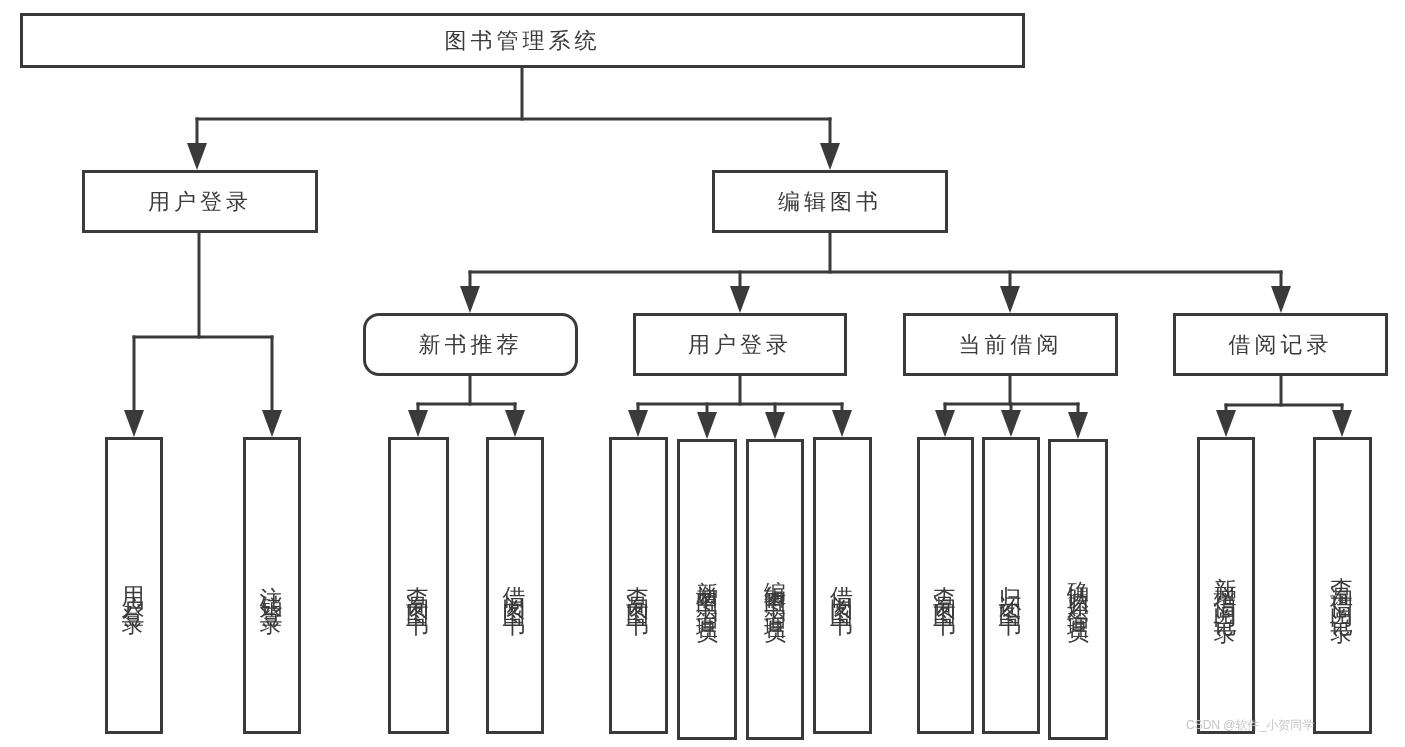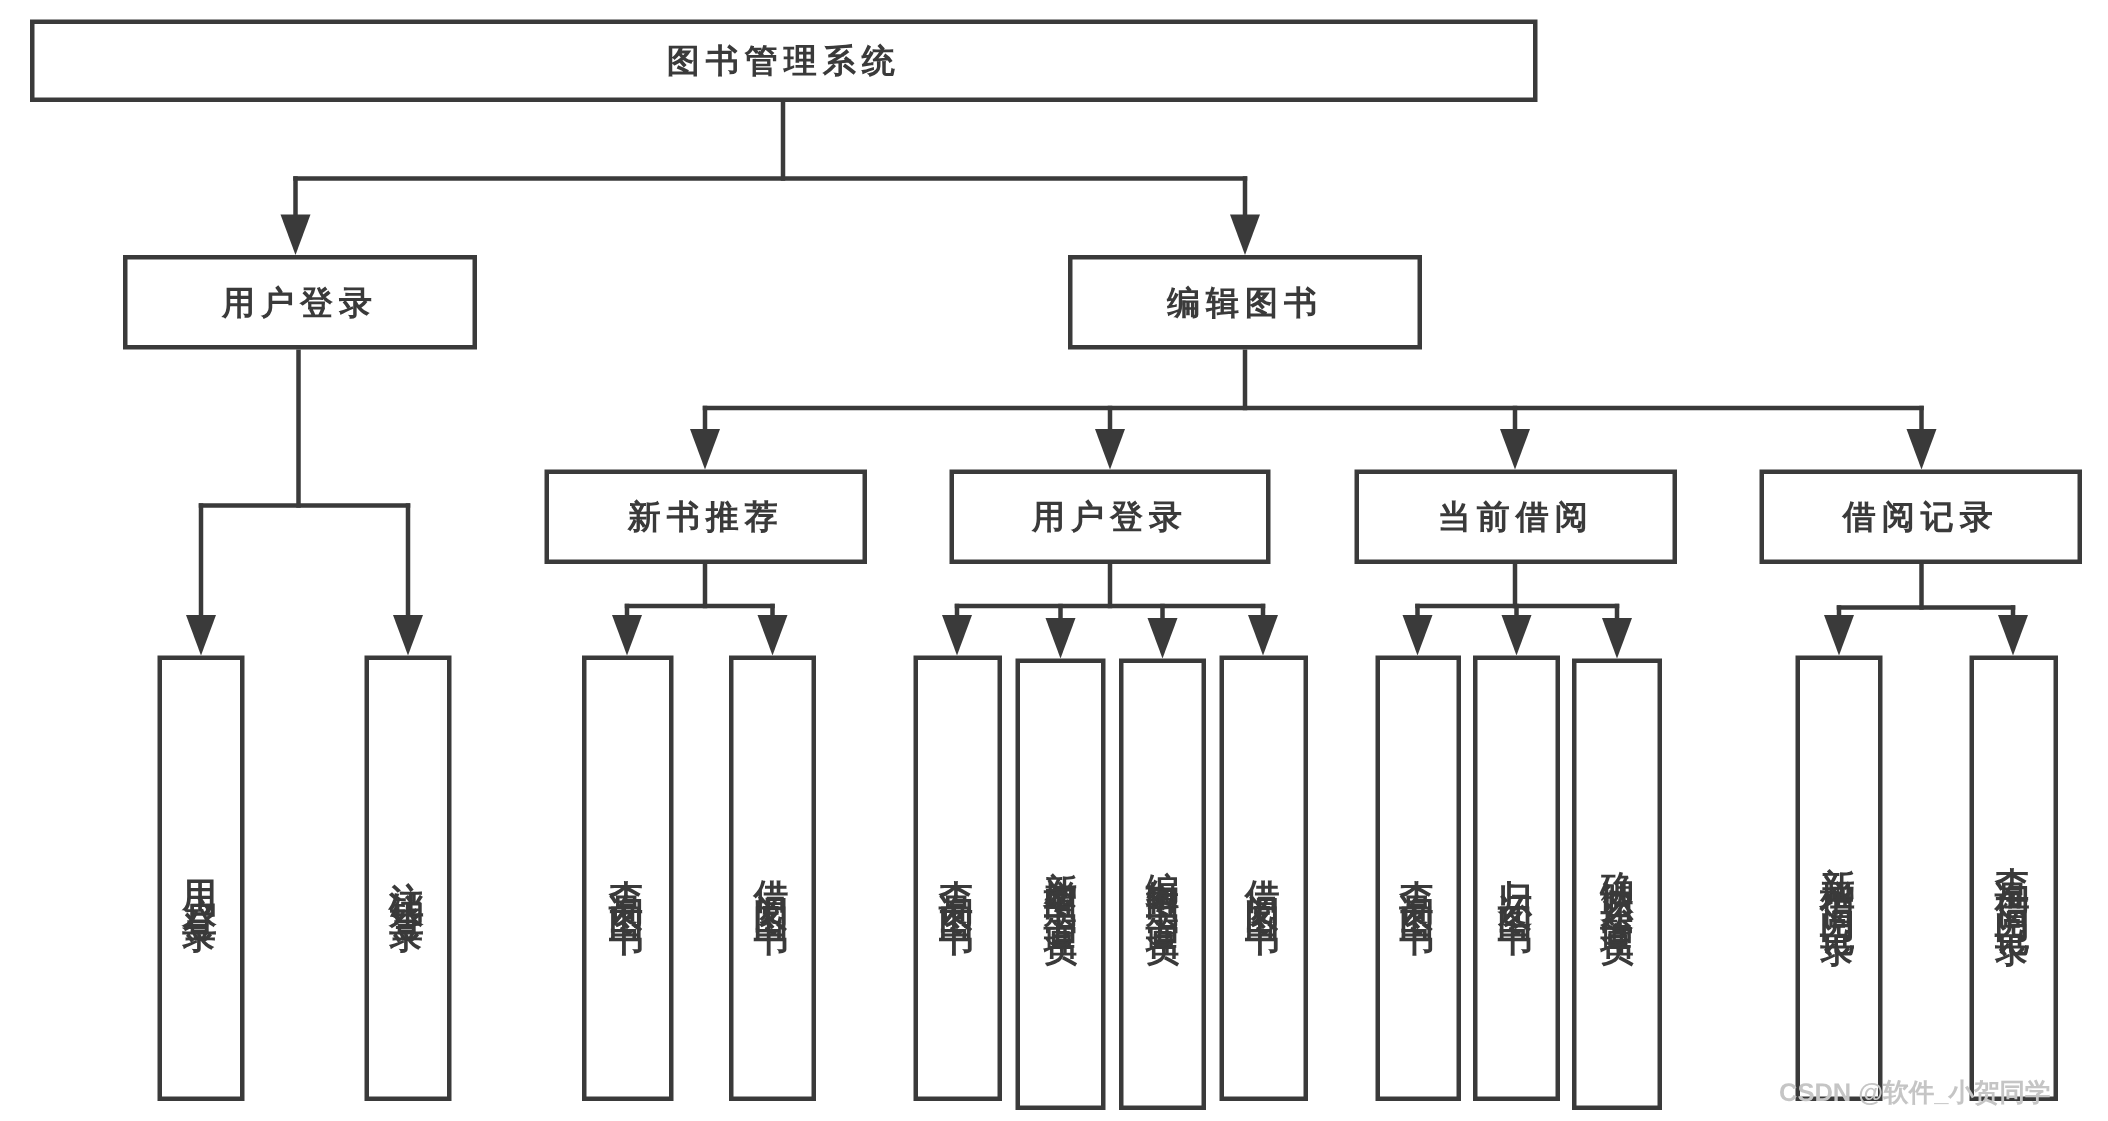--- a/index.html
+++ b/index.html
@@ -8,21 +8,21 @@
     --wm:#c5c5c5;
     --bg:#ffffff;
   }
   *{box-sizing:border-box;}
   html,body{margin:0;padding:0;}
   body{
     width:1405px;height:747px;overflow:hidden;
     background:var(--bg);
     font-family:"Liberation Sans","DejaVu Sans",sans-serif;
   }
-  .canvas{position:relative;width:1118px;height:747px;background:var(--bg);font-weight:bold;}
+  .canvas{position:relative;width:1118px;height:747px;background:var(--bg);}
   .connectors{position:absolute;left:0;top:0;width:1405px;height:747px;}
   .connectors line{stroke:var(--line);stroke-width:3;stroke-linecap:square;}
   .connectors polygon{fill:var(--line);}
   .node{
     position:absolute;
     border:3px solid var(--line);
     background:#fff;
     color:var(--text);
     display:flex;align-items:center;justify-content:center;
     text-align:center;
@@ -34,21 +34,21 @@
     font-size:23px;letter-spacing:9px;
     white-space:nowrap;
   }
   .v-node.long{font-size:22px;letter-spacing:6px;}
   
   #root{left:20px;top:13px;width:1005px;height:55px;}
   
   #n-user-login{left:82px;top:170px;width:236px;height:63px;}
   #n-book-mgmt{left:712px;top:170px;width:236px;height:63px;}
   
-  #n-recommend{left:363px;top:313px;width:215px;height:63px;}
+  #n-recommend{left:363px;top:313px;width:215px;height:63px;border-radius:16px;}
   #n-borrow{left:633px;top:313px;width:214px;height:63px;}
   #n-current{left:903px;top:313px;width:215px;height:63px;}
   #n-records{left:1173px;top:313px;width:215px;height:63px;}
   
   .leaf{top:437px;height:297px;}
   .leaf.tall{top:439px;height:301px;}
   #lf-login-1{left:105px;width:58px;}
   #lf-login-2{left:243px;width:58px;}
   #lf-rec-1{left:388px;width:61px;}
   #lf-rec-2{left:486px;width:58px;}
@@ -56,21 +56,21 @@
   #lf-bor-2{left:677px;width:60px;}
   #lf-bor-3{left:746px;width:58px;}
   #lf-bor-4{left:813px;width:59px;}
   #lf-cur-1{left:917px;width:57px;}
   #lf-cur-2{left:982px;width:58px;}
   #lf-cur-3{left:1048px;width:60px;}
   #lf-brec-1{left:1197px;width:58px;}
   #lf-brec-2{left:1313px;width:59px;}
   .watermark{
     position:absolute;left:1186px;top:717px;
-    font-size:17px;color:var(--wm);
+    font-size:12px;color:var(--wm);
     white-space:nowrap;z-index:5;
   }
 </style>
 </head>
 <body>
 
 <div class="canvas">
 
   <svg class="connectors" viewBox="0 0 1405 747" xmlns="http://www.w3.org/2000/svg">
     <g>

